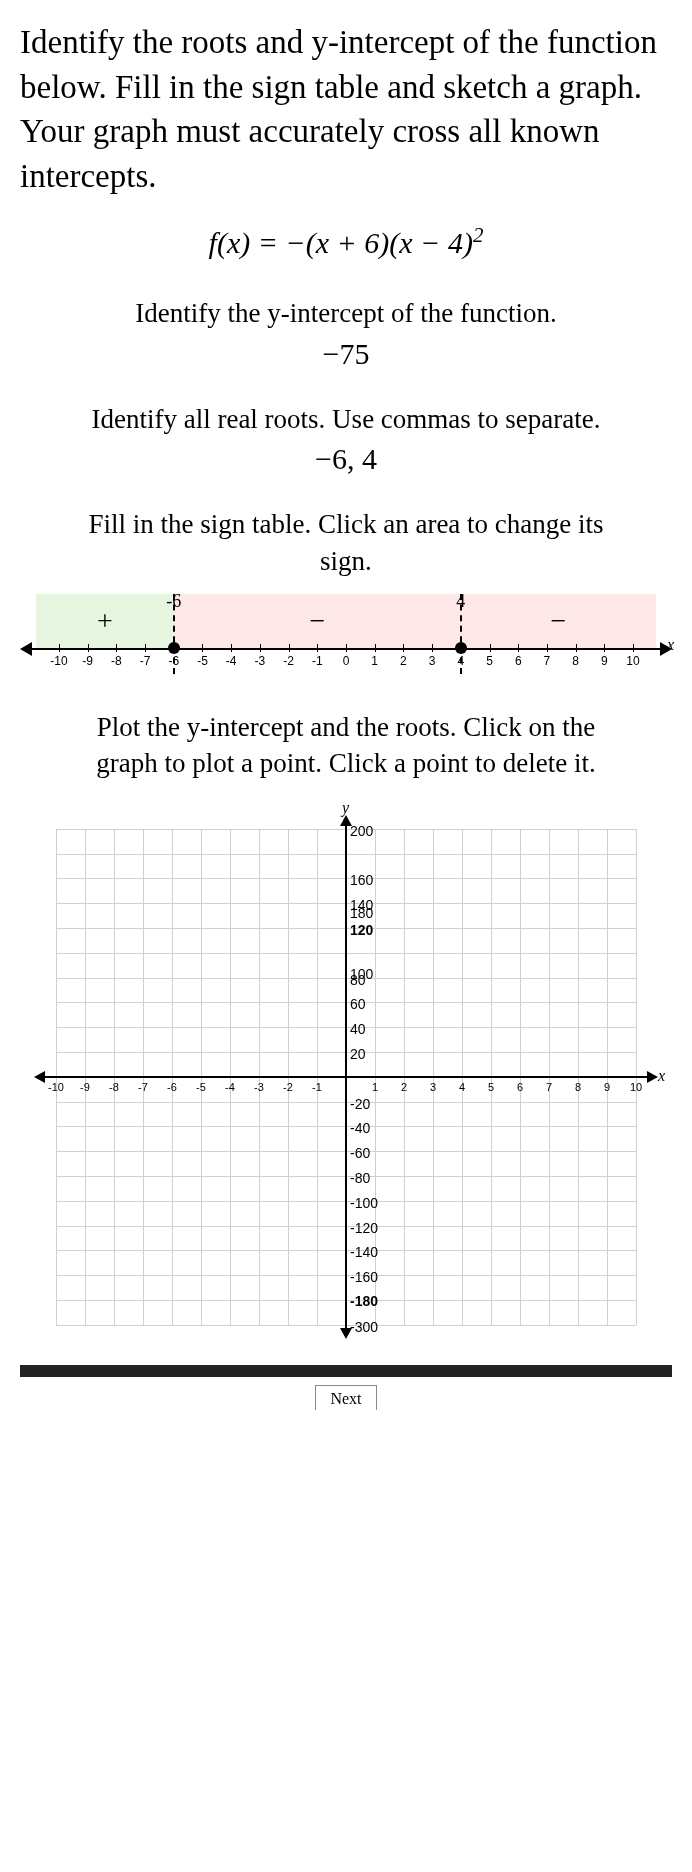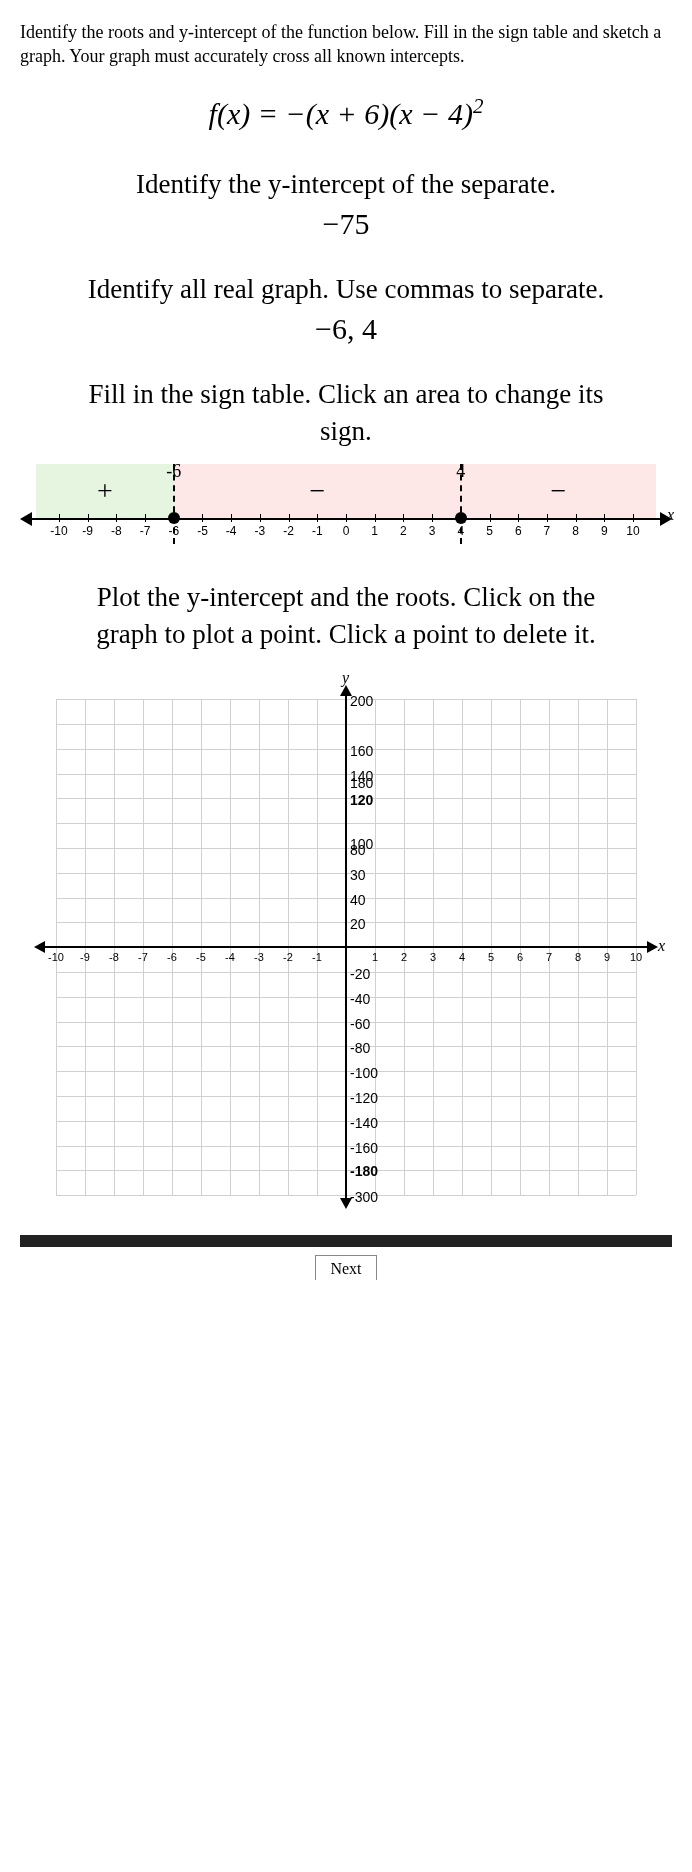--- a/index.html
+++ b/index.html
@@ -1,17 +1,17 @@
 <!DOCTYPE html>
 <html><head>
 <meta charset="utf-8">
 <style>
   * { box-sizing: border-box; margin: 0; padding: 0; }
   body { font-family: Georgia, 'Times New Roman', serif; width: 692px; background: #fff; padding: 20px 20px 0 20px; color: #000; }
-  .instructions { font-size: 18px; line-height: 1.35; margin-bottom: 20px; }
+  .instructions { font-size: 33px; line-height: 1.35; margin-bottom: 20px; }
   .equation { font-family: 'Times New Roman', serif; font-size: 30px; font-style: italic; text-align: center; margin: 25px 0 35px 0; }
   .section-prompt { font-size: 27px; text-align: center; line-height: 1.35; margin: 20px 50px 5px 50px; }
   .answer { font-family: 'Times New Roman', serif; font-size: 30px; text-align: center; margin-bottom: 30px; }
   .signtable-wrap { width: 652px; height: 90px; position: relative; margin: 15px auto 25px auto; }
   .region { position: absolute; top: 0; height: 54px; display: flex; align-items: center; justify-content: center; font-size: 28px; font-family: 'Times New Roman', serif; }
   .region.pos { background: #e6f5e0; }
   .region.neg { background: #fde7e7; }
   .axis-line { position: absolute; top: 54px; left: 10px; right: 10px; height: 2px; background: #000; }
   .arrow-l { position: absolute; top: 48px; left: 0; width: 0; height: 0; border-top: 7px solid transparent; border-bottom: 7px solid transparent; border-right: 12px solid #000; }
   .arrow-r { position: absolute; top: 48px; right: 0; width: 0; height: 0; border-top: 7px solid transparent; border-bottom: 7px solid transparent; border-left: 12px solid #000; }
@@ -39,24 +39,24 @@
 </style>
 </head>
 <body>
 
 <div class="instructions">Identify the roots and y-intercept of the function below. Fill in the sign table and sketch a graph. Your graph must accurately cross all known intercepts.</div>
 
 <div class="equation">
   <span style="font-style:italic">f</span>(<span style="font-style:italic">x</span>) = −(<span style="font-style:italic">x</span> + 6)(<span style="font-style:italic">x</span> − 4)<sup style="font-size:0.7em">2</sup>
 </div>
 
-<div class="section-prompt">Identify the y-intercept of the separate.</div>
+<div class="section-prompt">Identify the y-intercept of the function.</div>
 <div class="answer">−75</div>
 
-<div class="section-prompt">Identify all real graph. Use commas to separate.</div>
+<div class="section-prompt">Identify all real roots. Use commas to separate.</div>
 <div class="answer">−6, 4</div>
 
 <div class="section-prompt">Fill in the sign table. Click an area to change its sign.</div>
 
 <div class="signtable-wrap" id="signtable">
     <div class="region pos" style="left: 16px; width: 137.778px;">+</div>
     <div class="region neg" style="left: 153.778px; width: 287.037px;">−</div>
     <div class="region neg" style="left: 440.815px; width: 195.185px;">−</div>
     <div class="arrow-l"></div>
     <div class="arrow-r"></div>
@@ -185,21 +185,21 @@
     <div class="gticklabel-x" style="left: 558px; top: 284px;">8</div>
     <div class="gticklabel-x" style="left: 587px; top: 284px;">9</div>
     <div class="gticklabel-x" style="left: 616px; top: 284px;">10</div>
     <div class="gticklabel-y" style="top: 26px; left: 330px; text-align: left;">200</div>
     <div class="gticklabel-y" style="top: 60px; left: 330px; text-align: left; margin-top: 48px;">180</div>
     <div class="gticklabel-y" style="top: 75.6px; left: 330px; text-align: left;">160</div>
     <div class="gticklabel-y" style="top: 100.4px; left: 330px; text-align: left;">140</div>
     <div class="gticklabel-y" style="top: 125.2px; left: 330px; text-align: left; font-weight: bold;">120</div>
     <div class="gticklabel-y" style="top: 150px; left: 330px; text-align: left; margin-top: 19px;">100</div>
     <div class="gticklabel-y" style="top: 174.8px; left: 330px; text-align: left;">80</div>
-    <div class="gticklabel-y" style="top: 199.6px; left: 330px; text-align: left;">30</div>
+    <div class="gticklabel-y" style="top: 199.6px; left: 330px; text-align: left;">60</div>
     <div class="gticklabel-y" style="top: 224.4px; left: 330px; text-align: left;">40</div>
     <div class="gticklabel-y" style="top: 249.2px; left: 330px; text-align: left;">20</div>
     <div class="gticklabel-y" style="top: 298.8px; left: 330px; text-align: left;">-20</div>
     <div class="gticklabel-y" style="top: 323.6px; left: 330px; text-align: left;">-40</div>
     <div class="gticklabel-y" style="top: 348.4px; left: 330px; text-align: left;">-60</div>
     <div class="gticklabel-y" style="top: 373.2px; left: 330px; text-align: left;">-80</div>
     <div class="gticklabel-y" style="top: 398px; left: 330px; text-align: left;">-100</div>
     <div class="gticklabel-y" style="top: 422.8px; left: 330px; text-align: left;">-120</div>
     <div class="gticklabel-y" style="top: 447.6px; left: 330px; text-align: left;">-140</div>
     <div class="gticklabel-y" style="top: 472.4px; left: 330px; text-align: left;">-160</div>

